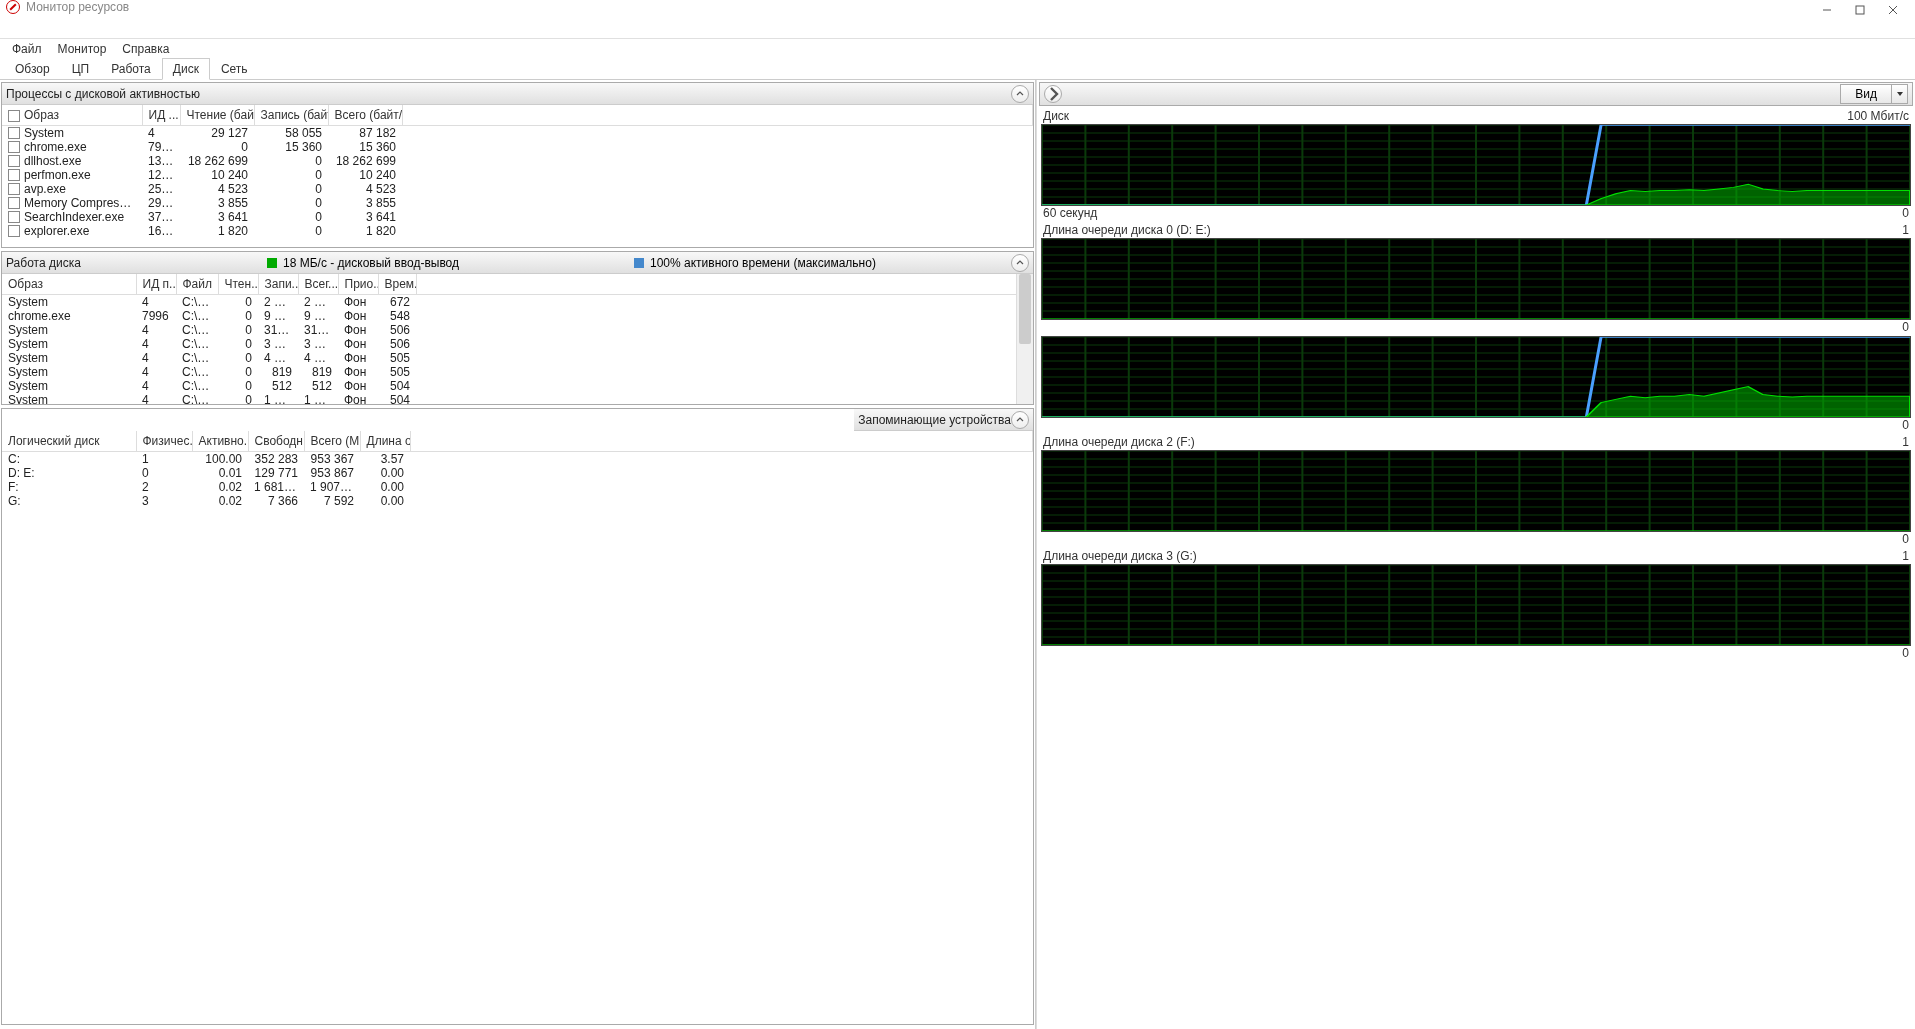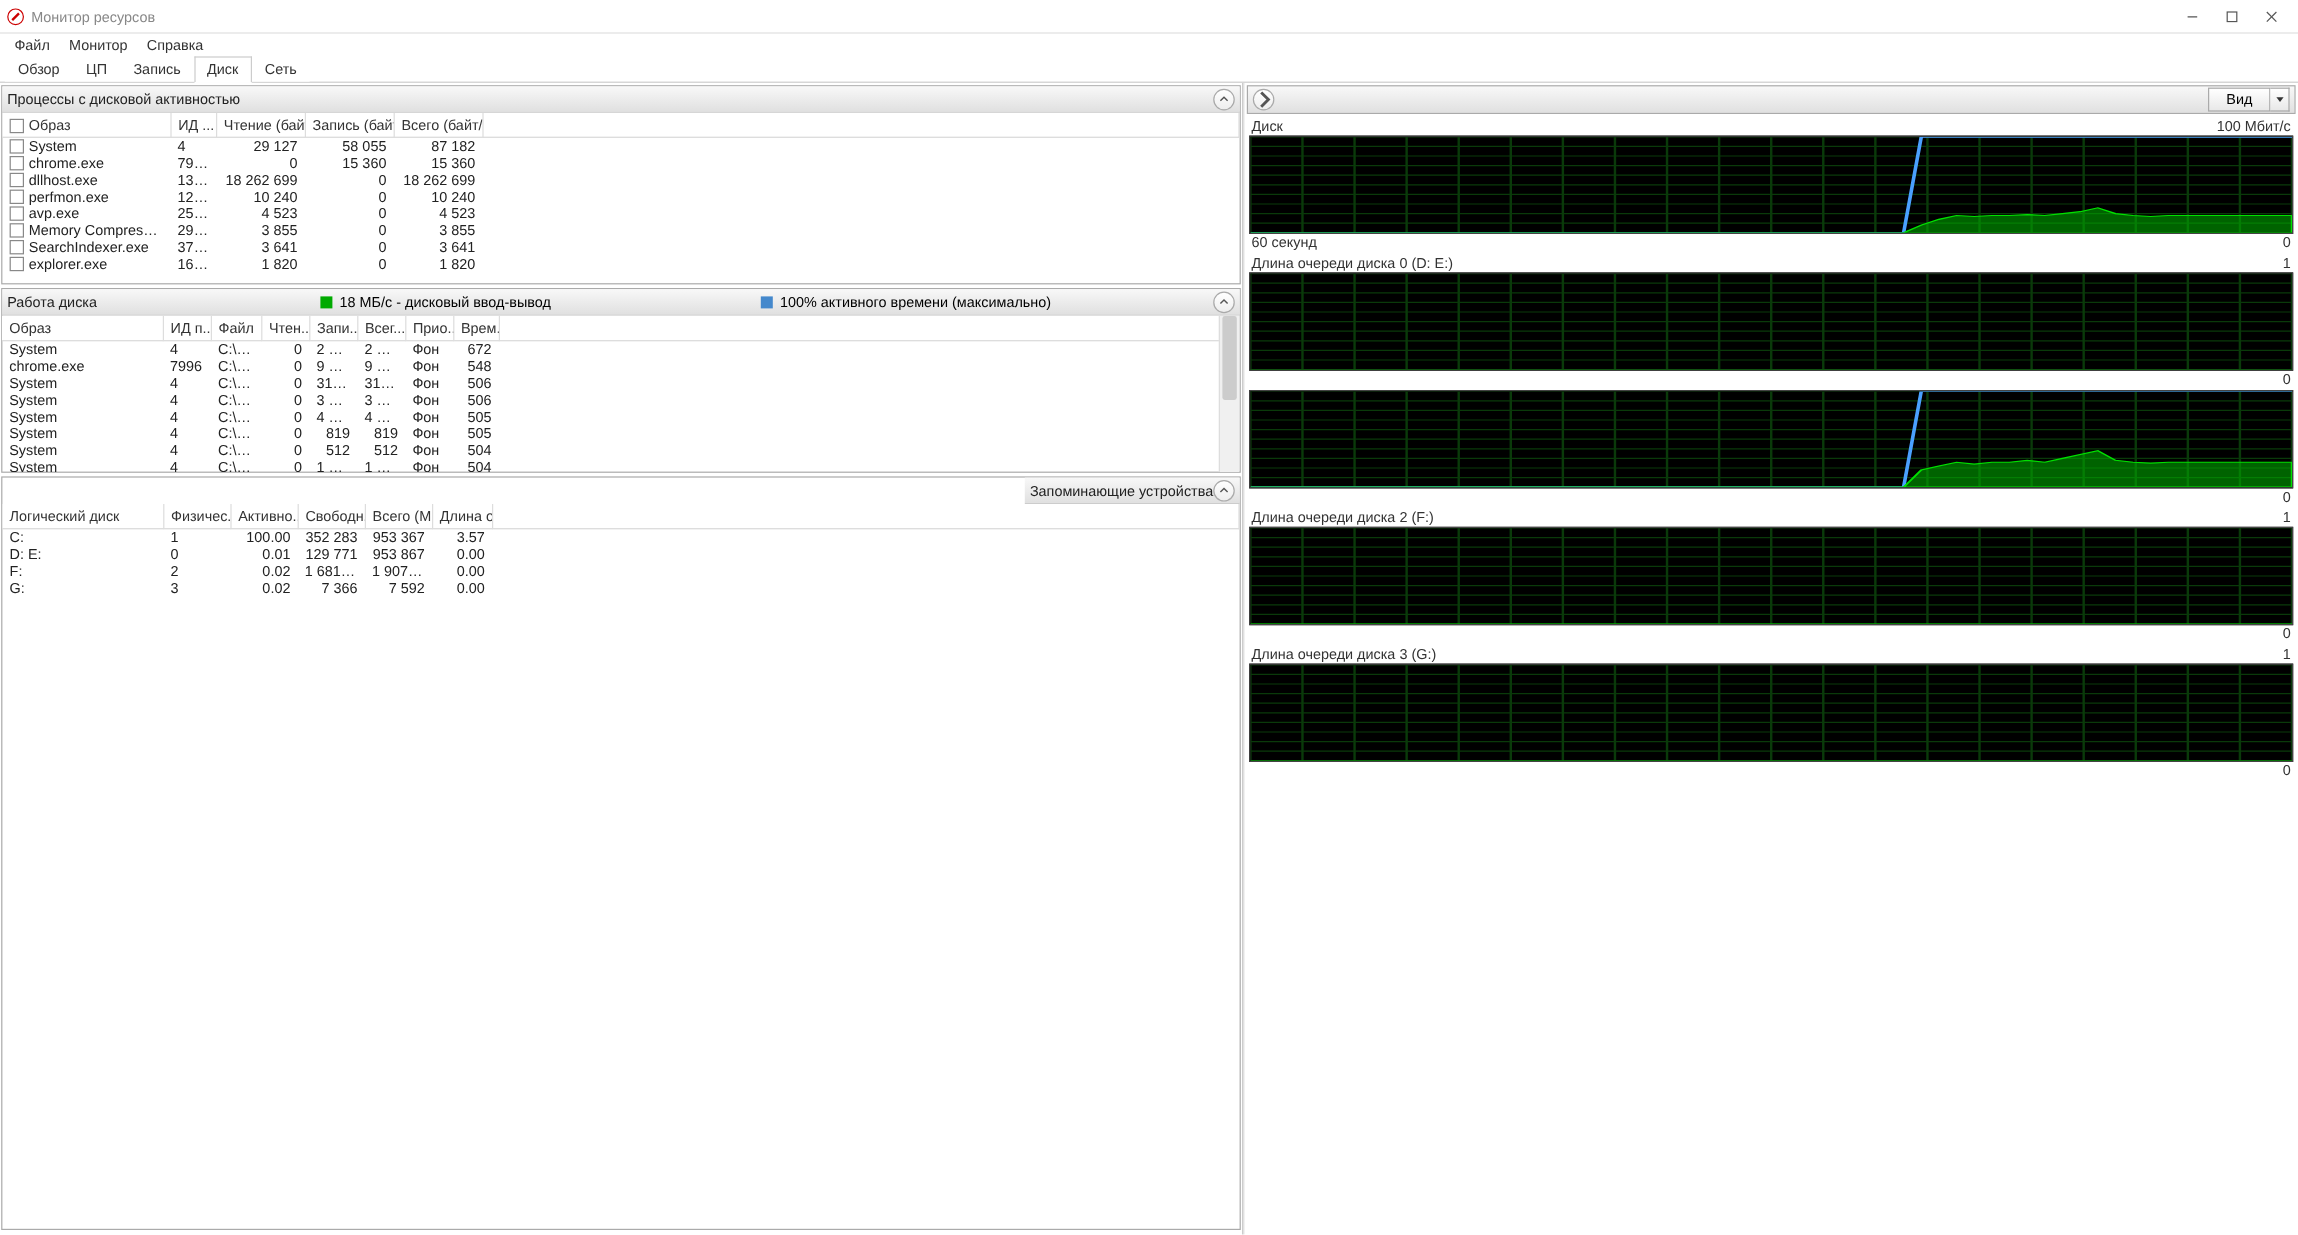--- a/index.html
+++ b/index.html
@@ -1,18 +1,18 @@
 <!DOCTYPE html>
 <html><head>
 <meta charset="utf-8">
 <style>
 * { margin: 0; padding: 0; box-sizing: border-box; font-family: 'Segoe UI', Tahoma, sans-serif; font-size: 12px; }
 body { background: #fff; overflow: hidden; }
 .window { width: 1915px; height: 1029px; display: flex; flex-direction: column; background: #fff; }
-.titlebar { height: 28px; background: #fff; border-bottom: 1px solid #e0e0e0; display: flex; align-items: center; padding: 0 6px; justify-content: space-between; }
+.titlebar { height: 39px; background: #fff; border-bottom: 1px solid #e0e0e0; display: flex; align-items: flex-start; padding: 0 6px; justify-content: space-between; }
 .titlebar-left { display: flex; align-items: center; gap: 6px; }
 .titlebar-icon { width: 14px; height: 14px; border-radius: 50%; border: 1.5px solid #c00; display: inline-block; position: relative; }
 .titlebar-icon::before { content: ''; position: absolute; width: 2px; height: 8px; background: #c00; left: 50%; top: 50%; transform: translate(-50%,-50%) rotate(45deg); }
 .titlebar-title { color: #888; font-size: 12px; }
 .titlebar-buttons { display: flex; gap: 1px; }
 .win-btn { width: 32px; height: 20px; display: flex; align-items: center; justify-content: center; color: #555; cursor: pointer; }
 .win-btn svg { width: 10px; height: 10px; }
 .menubar { height: 19px; display: flex; align-items: center; padding: 0 4px; gap: 0; }
 .menu-item { padding: 2px 8px; color: #333; cursor: pointer; }
 .tabbar { height: 22px; display: flex; align-items: flex-start; padding: 0 4px; gap: 0; border-bottom: 1px solid #ccc; }
@@ -88,21 +88,21 @@
 
   <div class="menubar">
     <span class="menu-item">Файл</span>
     <span class="menu-item">Монитор</span>
     <span class="menu-item">Справка</span>
   </div>
 
   <div class="tabbar">
     <span class="tab">Обзор</span>
     <span class="tab">ЦП</span>
-    <span class="tab">Запись</span>
+    <span class="tab">Работа</span>
     <span class="tab active">Диск</span>
     <span class="tab">Сеть</span>
   </div>
 
   <div class="main-area">
     <div class="left-panel">
 
       <div class="section sec1">
         <div class="section-header">
           <span class="section-title">Процессы с дисковой активностью</span>

